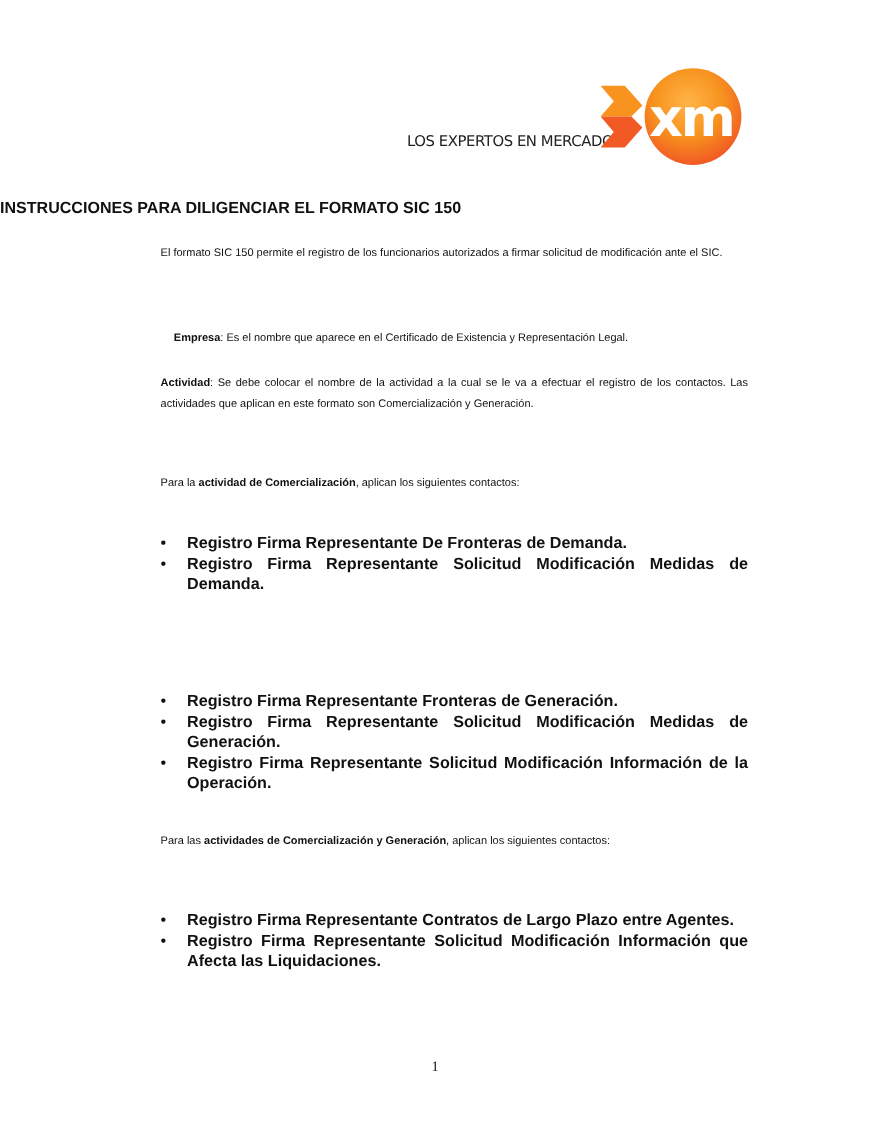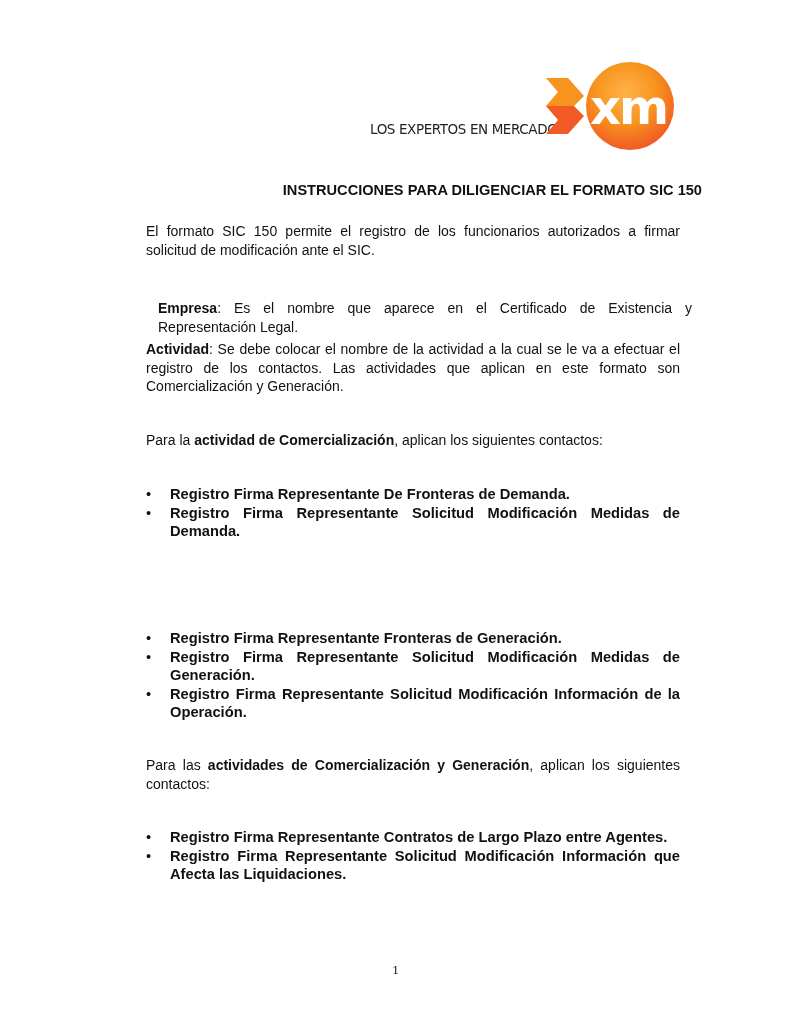--- a/index.html
+++ b/index.html
@@ -5,24 +5,24 @@
   html, body { margin: 0; padding: 0; background: #ffffff; }
   body { width: 791px; height: 1024px; position: relative; overflow: hidden;
          font-family: "Liberation Sans", sans-serif; color: #111; }
   .page { position: absolute; left: 0; top: 0; width: 791px; height: 1024px; }
 
   .logo { position: absolute; left: 358px; top: 66px; width: 320px; height: 80px; }
   .logo-text { position: absolute; left: 12px; top: 21px; font-family: "DejaVu Sans", sans-serif;
                font-size: 13.5px; letter-spacing: -0.4px; color: #222; white-space: nowrap; margin-top: 34px; }
   .logo-svg { position: absolute; left: 188px; top: -6px; }
 
-  .title { position: absolute; left: 0; width: 702px; top: 182px; text-align: right;
+  .title { position: absolute; left: 0; width: 702px; top: 182px; text-align: left;
            font-weight: bold; font-size: 14.6px; }
 
-  .para { position: absolute; left: 146px; width: 534px; font-size: 14px; line-height: 18.6px;
+  .para { position: absolute; left: 146px; width: 534px; font-size: 10px; line-height: 18.6px;
           text-align: justify; }
   .para b { font-weight: bold; }
 
   .list { position: absolute; left: 146px; width: 534px; margin: 0; padding: 0; list-style: none;
           font-size: 14.7px; line-height: 18.6px; font-weight: bold; }
   .list li { position: relative; padding-left: 24px; text-align: justify; }
   .list li .bullet { position: absolute; left: 0; top: 0; font-weight: normal; }
 
   .pagenum { position: absolute; left: 0; width: 791px; top: 962px; text-align: center;
              font-family: "Liberation Serif", serif; font-size: 13px; }

